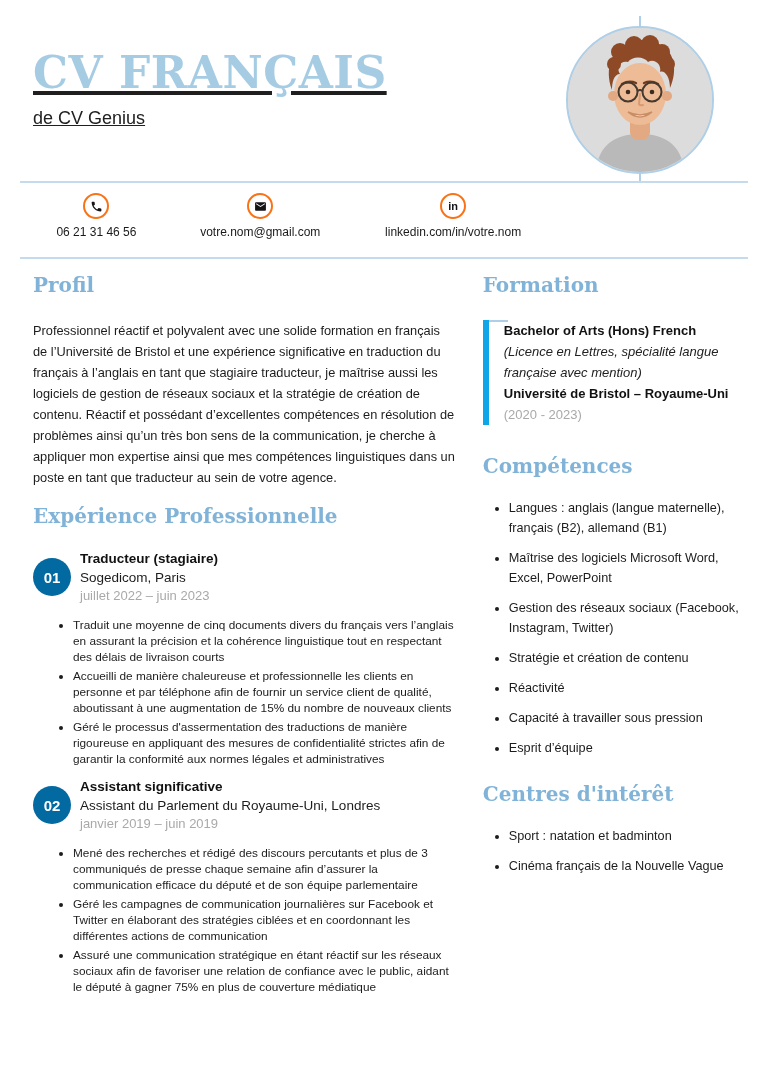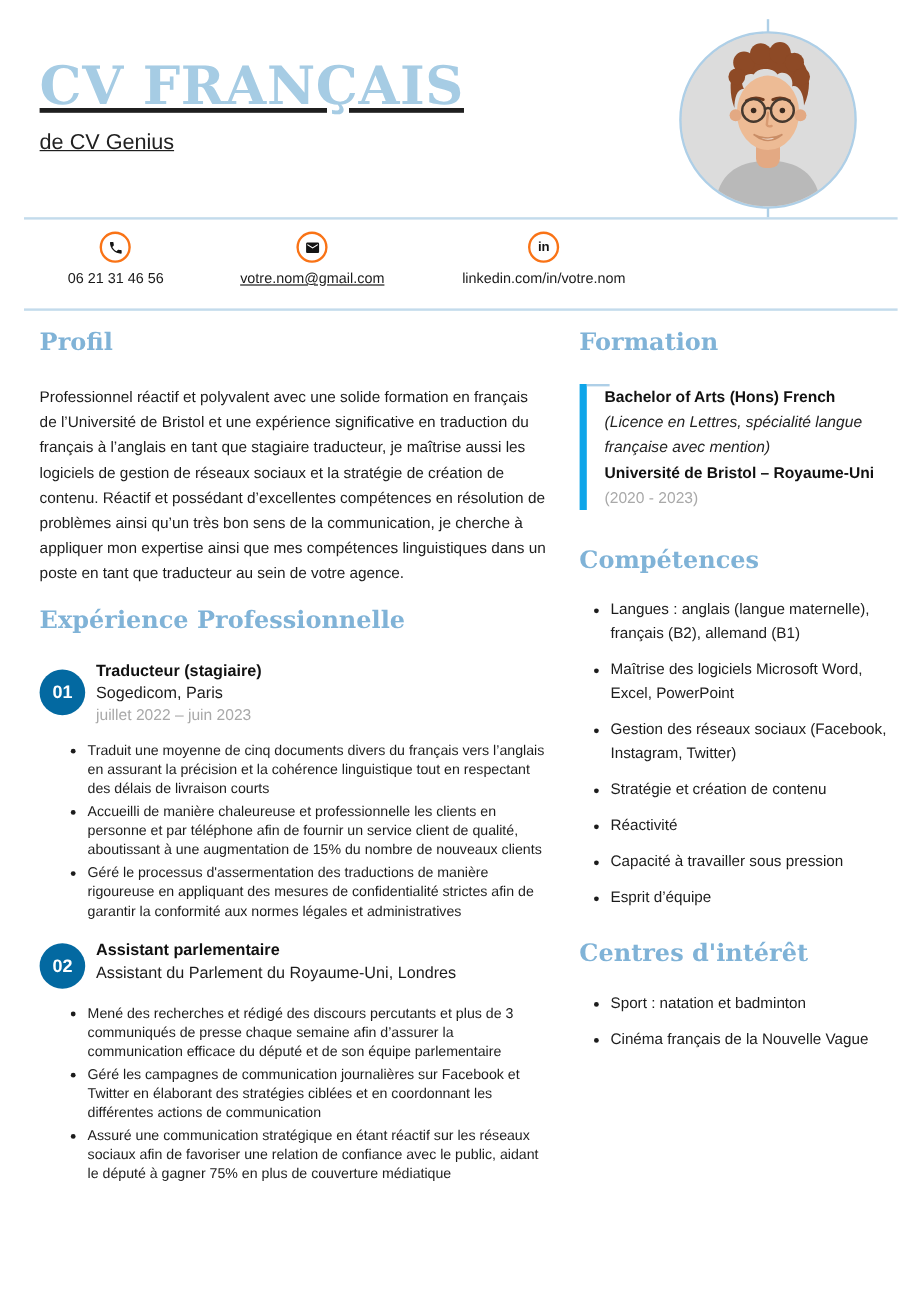--- a/index.html
+++ b/index.html
@@ -34,21 +34,21 @@
     overflow:hidden;
     background:#dcdcdc;
   }
   .photo-circle svg { display:block; }
   
   .divider { height:2px; background:#c3dbec; margin:0 20px; }
   
   .contact-row { display:flex; height:74px; padding:10px 20px 0 20px; }
   .contact-item { display:flex; flex-direction:column; align-items:center; gap:6px; }
   .contact-item.c1 { width:21%; }
-  .contact-item.c2 { width:24%;text-decoration:underline; }
+  .contact-item.c2 { width:24%; }
   .contact-item.c3 { width:26%; }
   .contact-item.c4 { width:29%; }
   .contact-icon {
     width:26px; height:26px;
     border:2px solid #f97316; border-radius:50%;
     display:flex; align-items:center; justify-content:center;
     color:#141414;
   }
   .contact-icon svg { width:13px; height:13px; fill:#141414; }
   .contact-icon .in-glyph { font-size:11px; font-weight:bold; line-height:1; letter-spacing:0; }
@@ -213,22 +213,23 @@
           <li>Traduit une moyenne de cinq documents divers du français vers l’anglais en assurant la précision et la cohérence linguistique tout en respectant des délais de livraison courts</li>
           <li>Accueilli de manière chaleureuse et professionnelle les clients en personne et par téléphone afin de fournir un service client de qualité, aboutissant à une augmentation de 15% du nombre de nouveaux clients</li>
           <li>Géré le processus d'assermentation des traductions de manière rigoureuse en appliquant des mesures de confidentialité strictes afin de garantir la conformité aux normes légales et administratives</li>
         </ul>
       </div>
 
       <div class="job job2">
         <div class="job-header">
           <div class="job-badge">02</div>
           <div class="job-head-text">
-            <div class="job-title">Assistant parlementaire</div>
+            <div class="job-title">Assistant significative</div>
             <div class="job-company">Assistant du Parlement du Royaume-Uni, Londres</div>
+            <div class="job-dates">janvier 2019 – juin 2019</div>
           </div>
         </div>
         <ul class="job-bullets">
           <li>Mené des recherches et rédigé des discours percutants et plus de 3 communiqués de presse chaque semaine afin d’assurer la communication efficace du député et de son équipe parlementaire</li>
           <li>Géré les campagnes de communication journalières sur Facebook et Twitter en élaborant des stratégies ciblées et en coordonnant les différentes actions de communication</li>
           <li>Assuré une communication stratégique en étant réactif sur les réseaux sociaux afin de favoriser une relation de confiance avec le public, aidant le député à gagner 75% en plus de couverture médiatique</li>
         </ul>
       </div>
     </div>
 

